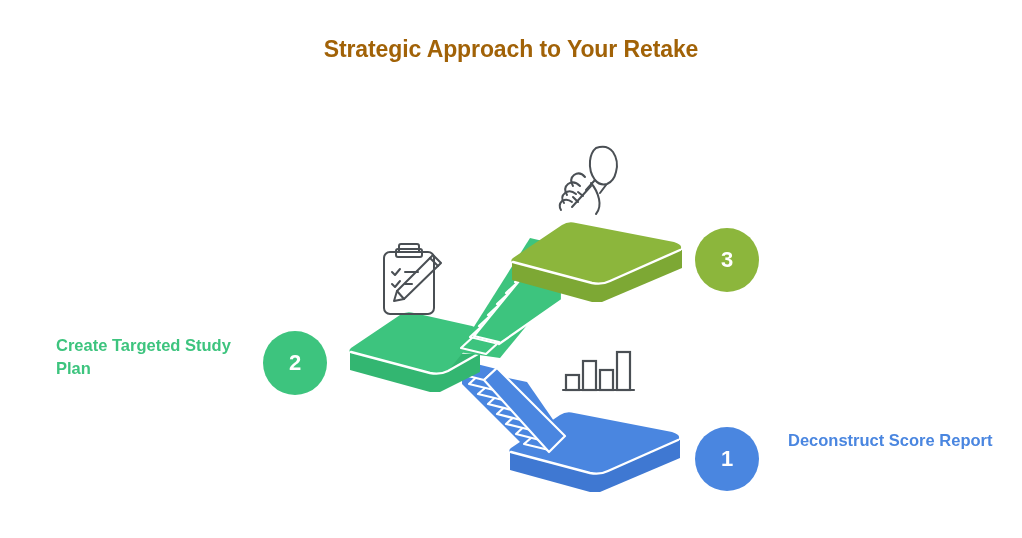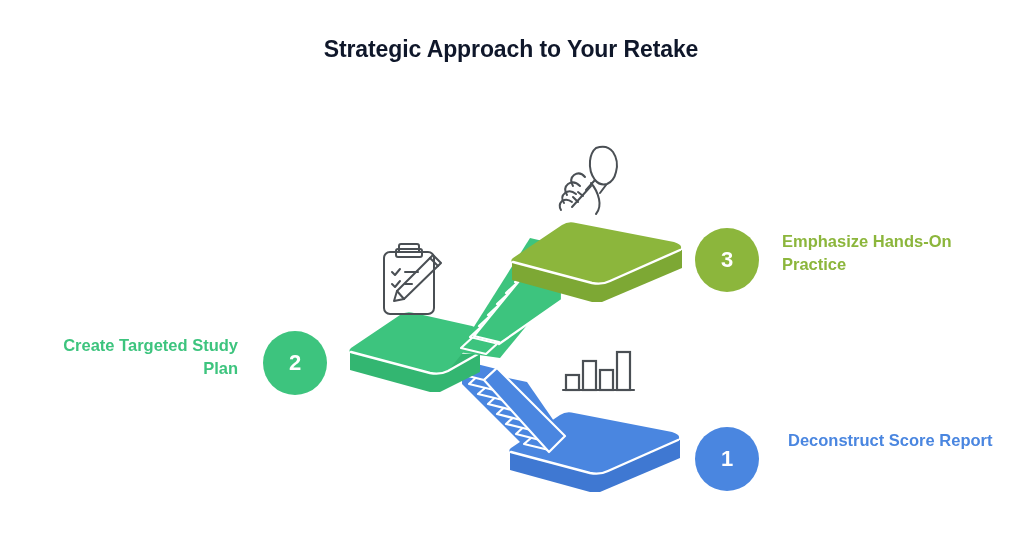--- a/index.html
+++ b/index.html
@@ -61,40 +61,40 @@
   #circle-3 { left: 695px; top: 228px; background: #8cb63c; }
 
   #label-1 {
     left: 788px;
     top: 429px;
     width: 215px;
     text-align: left;
     color: #4a86e0;
   }
   #label-2 {
-    left: 40px;
+    left: 56px;
     top: 334px;
     width: 198px;
-    text-align: right;
+    text-align: left;
     color: #3dc47e;
   }
   #label-3 {
     left: 782px;
     top: 230px;
     width: 215px;
     text-align: left;
     color: #8cb63c;
   }
 </style>
 </head>
 <body>
 
 <div id="infographic" style="background: rgb(255, 255, 255);">
 
-  <div class="title" style="color: #0f172a;">Strategic Approach to Your Retake</div>
+  <div class="title" style="color: #a16207;">Strategic Approach to Your Retake</div>
 
   <svg class="stage-svg" width="1022" height="538" viewBox="0 0 1022 538">
 
     <g>
 
       <path d="M 510 452 L 510 470 L 590 492 L 600 492 L 680 458 L 680 440 Z" fill="#3f78d2"></path>
 
       <path d="M 560 415
                Q 566 411 574 413
                L 672 432
@@ -246,15 +246,14 @@
   <div class="step-label" id="label-1" style="color: rgb(74, 134, 224);">Deconstruct Score Report</div>
 
   <div class="step-circle" id="circle-2" style="background: rgb(61, 196, 126);">
     <span>2</span>
   </div>
   <div class="step-label" id="label-2" style="color: rgb(61, 196, 126);">Create Targeted Study Plan</div>
 
   <div class="step-circle" id="circle-3" style="background: rgb(140, 182, 60);">
     <span>3</span>
   </div>
-  <div class="step-label" id="label-3" style="color: rgb(140, 182, 60);">Emphasize Hands-On Practice</div>
 
 </div>
 
 </body></html>

